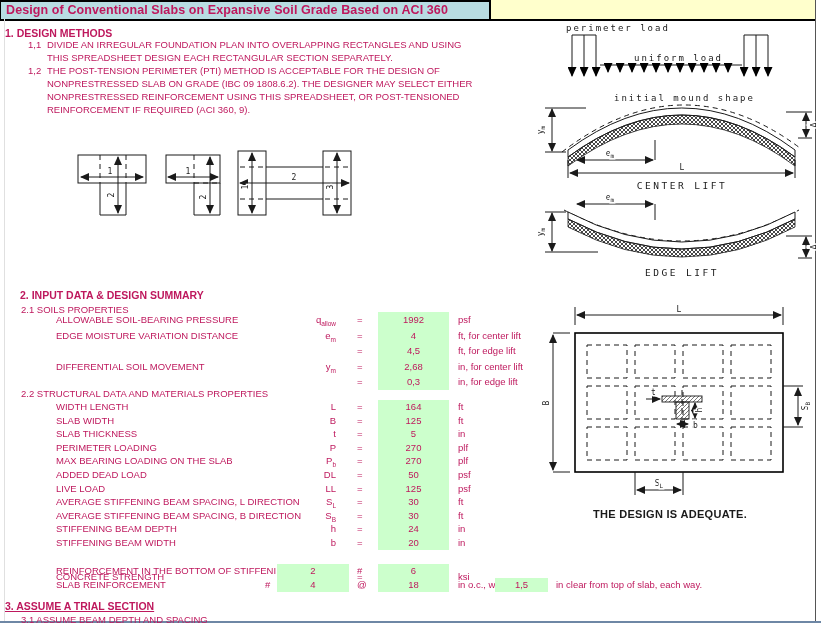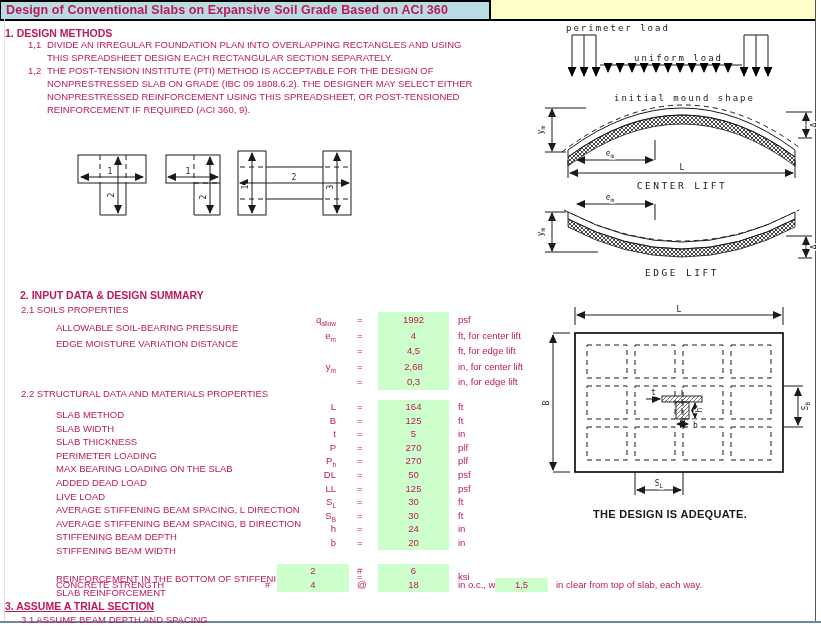--- a/index.html
+++ b/index.html
@@ -8,21 +8,21 @@
   
   #titleband{position:absolute;left:0;top:0;width:815px;height:19px;background:#FFFFCC;border-bottom:2px solid #000;}
   #titlecell{position:absolute;left:0;top:0;width:488px;height:17px;background:#B8DCE2;border:2px solid #000;border-left-width:1px;}
   #titlecell span{position:absolute;left:5px;top:1px;font-size:12.5px;font-weight:bold;letter-spacing:0.1px;white-space:nowrap;}
   .h1{position:absolute;font-size:10.5px;font-weight:bold;white-space:nowrap;}
   .h2{position:absolute;font-size:9.5px;white-space:nowrap;}
   .bodytxt{position:absolute;font-size:9.5px;white-space:nowrap;}
   .inum{position:absolute;font-size:9.5px;}
   
   .row{position:absolute;left:0;width:821px;}
-  .lab{position:absolute;left:56px;top:8px;font-size:9.5px;white-space:nowrap;overflow:hidden;}
+  .lab{position:absolute;left:56px;top:0;font-size:9.5px;white-space:nowrap;overflow:hidden;}
   .sym{position:absolute;left:248px;width:88px;top:0;font-size:9.5px;text-align:right;}
   .sym sub{font-size:6.5px;}
   .eq{position:absolute;left:357px;top:0;font-size:9.5px;}
   .val{position:absolute;left:378px;width:71px;top:0;font-size:9.5px;text-align:center;background:#CCFFCC;}
   .unit{position:absolute;left:458px;top:0;font-size:9.5px;white-space:nowrap;}
   .rh15{height:15.5px;line-height:15.5px;} .rh15 .val{height:15.5px;}
   .rh14{height:13.6px;line-height:13.6px;} .rh14 .val{height:13.6px;}
   .gcell{position:absolute;background:#CCFFCC;text-align:center;font-size:9.5px;}
   
   #rightedge{position:absolute;left:815px;top:0;width:1px;height:622px;background:#555;}
@@ -50,21 +50,21 @@
   </div>
   <div id="rightedge"></div>
   <div id="leftedge"></div>
   <div id="bottomline"></div>
 
   <div class="h1" style="left:5px;top:27px;">1. DESIGN METHODS</div>
   <div class="inum" style="left:28px;top:39px;">1,1</div>
   <div class="bodytxt" style="left:47px;top:52px;">THIS SPREADSHEET DESIGN EACH RECTANGULAR SECTION SEPARATELY.</div>
   <div class="bodytxt" style="left:47px;top:39px;">DIVIDE AN IRREGULAR FOUNDATION PLAN INTO OVERLAPPING RECTANGLES AND  USING</div>
   <div class="inum" style="left:28px;top:65px;text-align:center;">1,2</div>
-  <div class="bodytxt" style="left:47px;top:65px;">THE POST-TENSION INSTITUTE (PTI) METHOD IS ACCEPTABLE FOR THE DESIGN OF</div>
+  <div class="bodytxt" style="left:47px;top:65px;">THE POST-TENSION PERIMETER (PTI) METHOD IS ACCEPTABLE FOR THE DESIGN OF</div>
   <div class="bodytxt" style="left:47px;top:78px;">NONPRESTRESSED SLAB ON GRADE (IBC 09 1808.6.2). THE DESIGNER MAY SELECT EITHER</div>
   <div class="bodytxt" style="left:47px;top:91px;">NONPRESTRESSED REINFORCEMENT USING THIS SPREADSHEET, OR POST-TENSIONED</div>
   <div class="bodytxt" style="left:47px;top:104px;">REINFORCEMENT IF REQUIRED (ACI 360, 9).</div>
 
   <svg style="left:58px;top:143px;" width="300" height="95" viewBox="0 0 300 95">
     <defs>
       <marker id="aA" markerWidth="9" markerHeight="8" refX="8" refY="4" orient="auto-start-reverse">
         <path d="M0,0 L9,4 L0,8 z" fill="#1a1a1a"></path>
         </marker>
     </defs>
@@ -183,35 +183,36 @@
     <span class="eq">=</span>
     <span class="val">4</span>
     <span class="unit">ft, for center lift</span>
   </div>
   <div class="row rh15" style="top:343px;">
     <span class="eq">=</span>
     <span class="val">4,5</span>
     <span class="unit">ft, for edge lift</span>
   </div>
   <div class="row rh15" style="top:358.5px;">
+    <span class="lab">DIFFERENTIAL SOIL MOVEMENT</span>
     <span class="sym"><span>y</span><sub>m</sub></span>
     <span class="eq">=</span>
     <span class="val">2,68</span>
     <span class="unit">in, for center lift</span>
   </div>
   <div class="row rh15" style="top:374px;">
     <span class="eq">=</span>
     <span class="val">0,3</span>
     <span class="unit">in, for edge lift</span>
   </div>
 
   <div class="h2" style="left:21px;top:388px;">2.2 STRUCTURAL DATA AND MATERIALS PROPERTIES</div>
 
   <div class="row rh14" style="top:400px;">
-    <span class="lab">SLAB METHOD</span>
+    <span class="lab">WIDTH LENGTH</span>
     <span class="sym"><span>L</span><sub></sub></span>
     <span class="eq">=</span>
     <span class="val">164</span>
     <span class="unit">ft</span>
   </div>
   <div class="row rh14" style="top:413.6px;">
     <span class="lab">SLAB WIDTH</span>
     <span class="sym"><span>B</span><sub></sub></span>
     <span class="eq">=</span>
     <span class="val">125</span>

